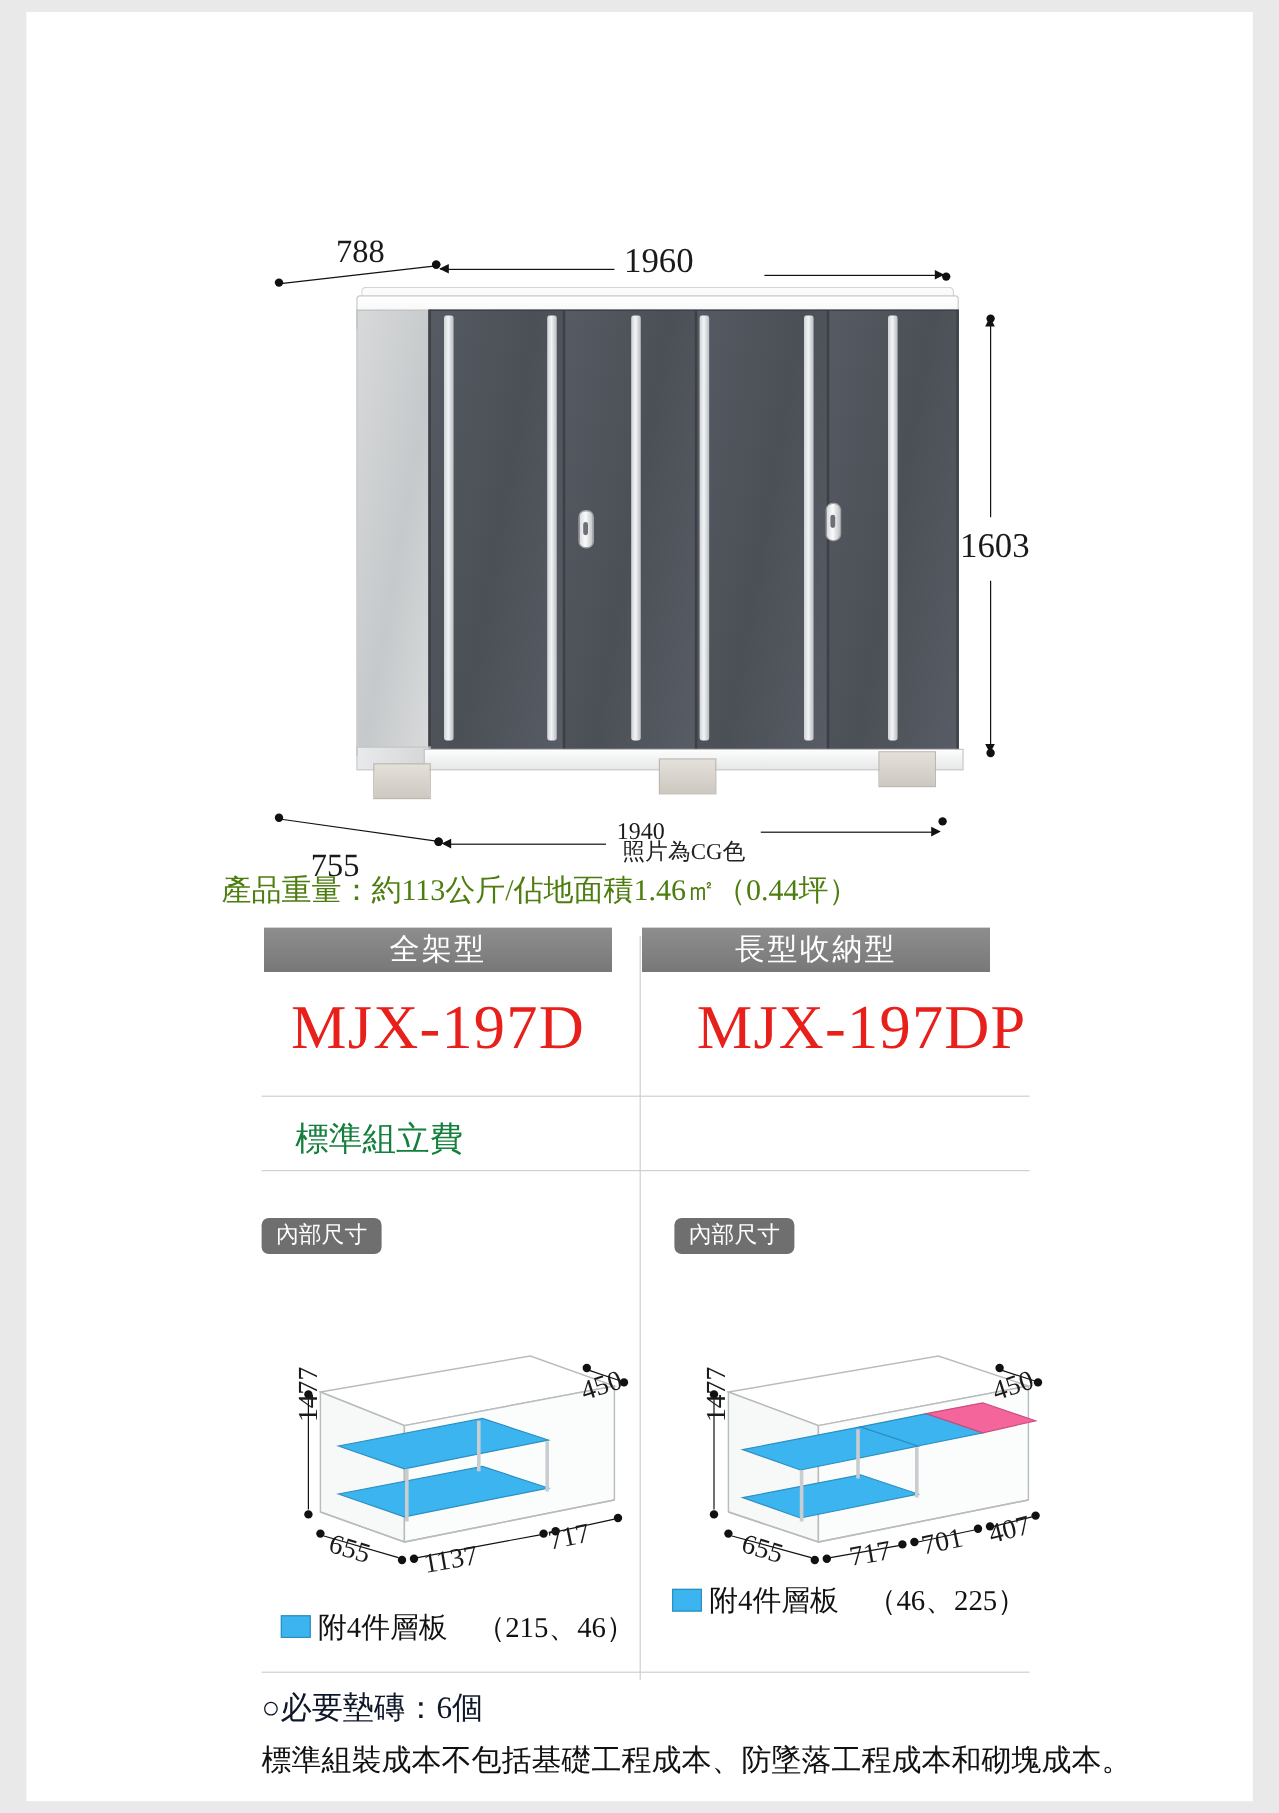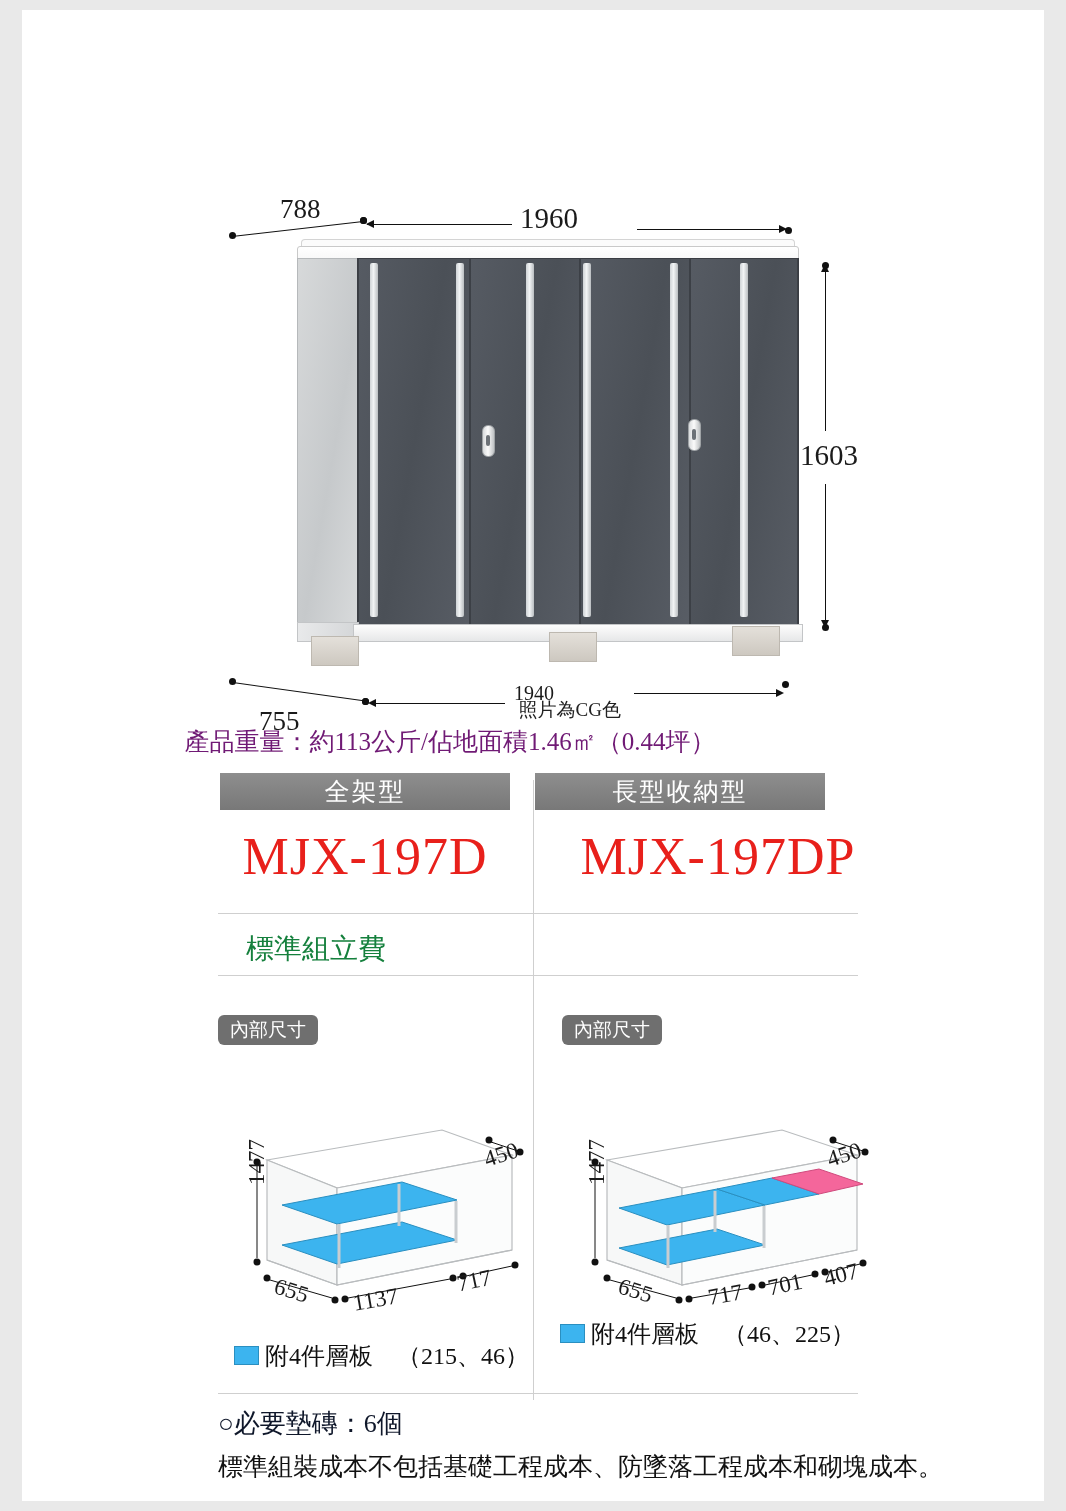--- a/index.html
+++ b/index.html
@@ -96,21 +96,21 @@
   .arrow-r{border-top:4px solid transparent;border-bottom:4px solid transparent;border-left:8px solid #111;}
   .arrow-u{position:absolute;width:0;height:0;border-left:4px solid transparent;border-right:4px solid transparent;border-bottom:8px solid #111;}
   .arrow-d{position:absolute;width:0;height:0;border-left:4px solid transparent;border-right:4px solid transparent;border-top:8px solid #111;}
 
   .cg-note{
     position:absolute;right:215px;top:683px;
     font-size:19px;color:#222;font-family:"Liberation Serif", serif;margin-left:39px;
   }
   .weight-line{
     position:absolute;left:0;top:715px;width:856px;text-align:center;
-    font-size:25px;color:#701a75;
+    font-size:25px;color:#4d7c0f;
   }
 
   
   .banner-row{position:absolute;left:0;top:763px;width:1022px;height:40px;}
   .banner{
     position:absolute;top:0;height:37px;
     background:linear-gradient(#8e8e8e,#787878);
     color:#ffffff;font-size:25px;line-height:37px;text-align:center;
     letter-spacing:2px;
   }

